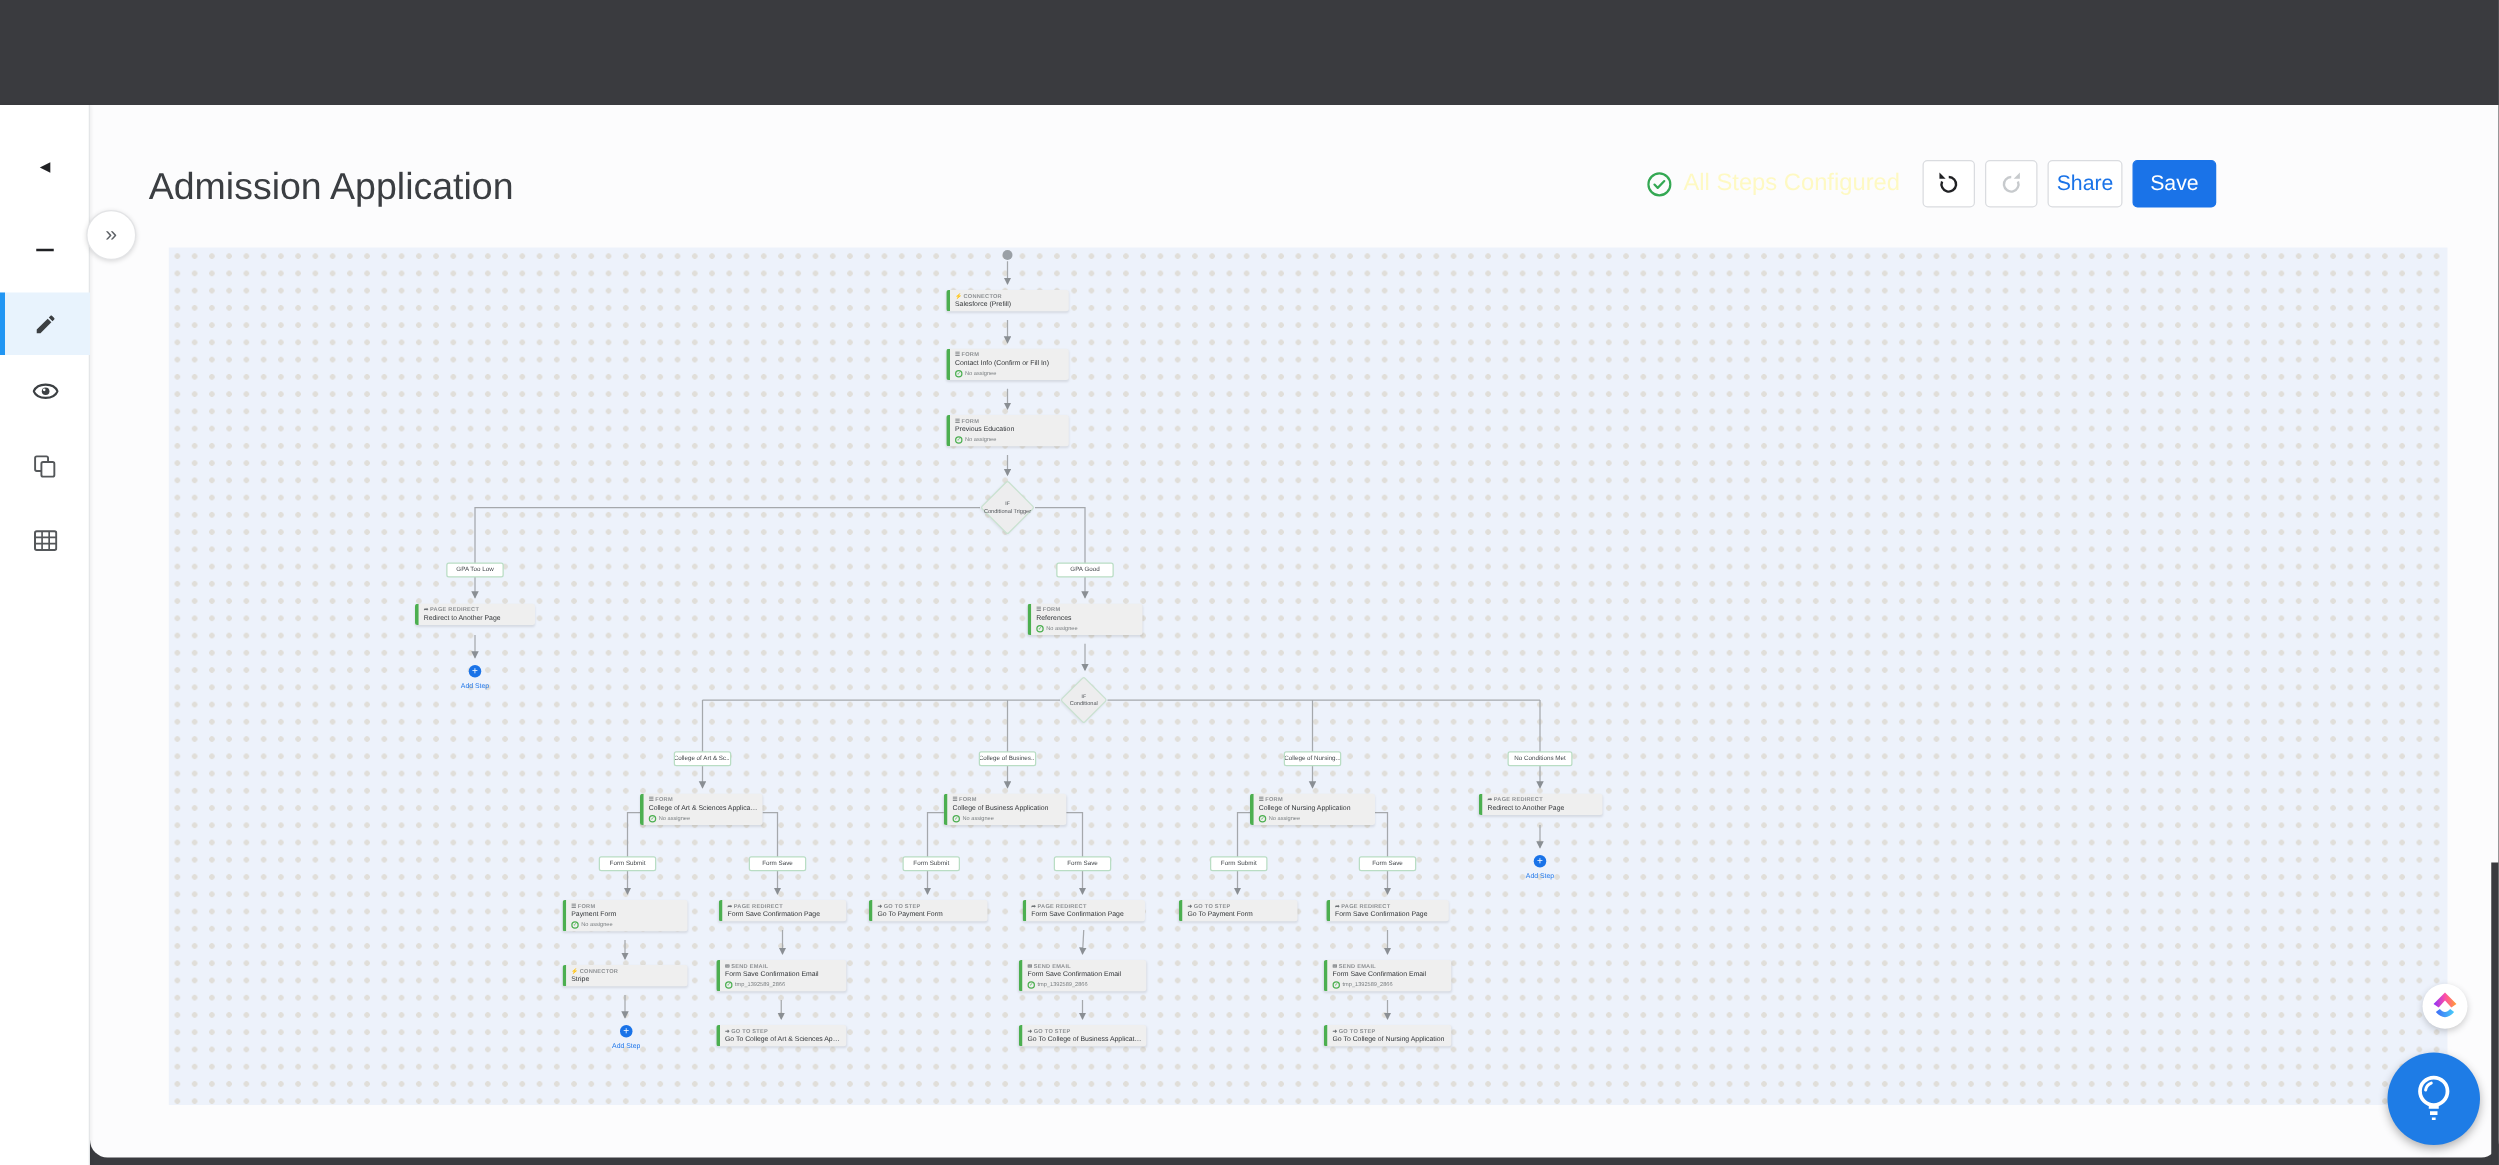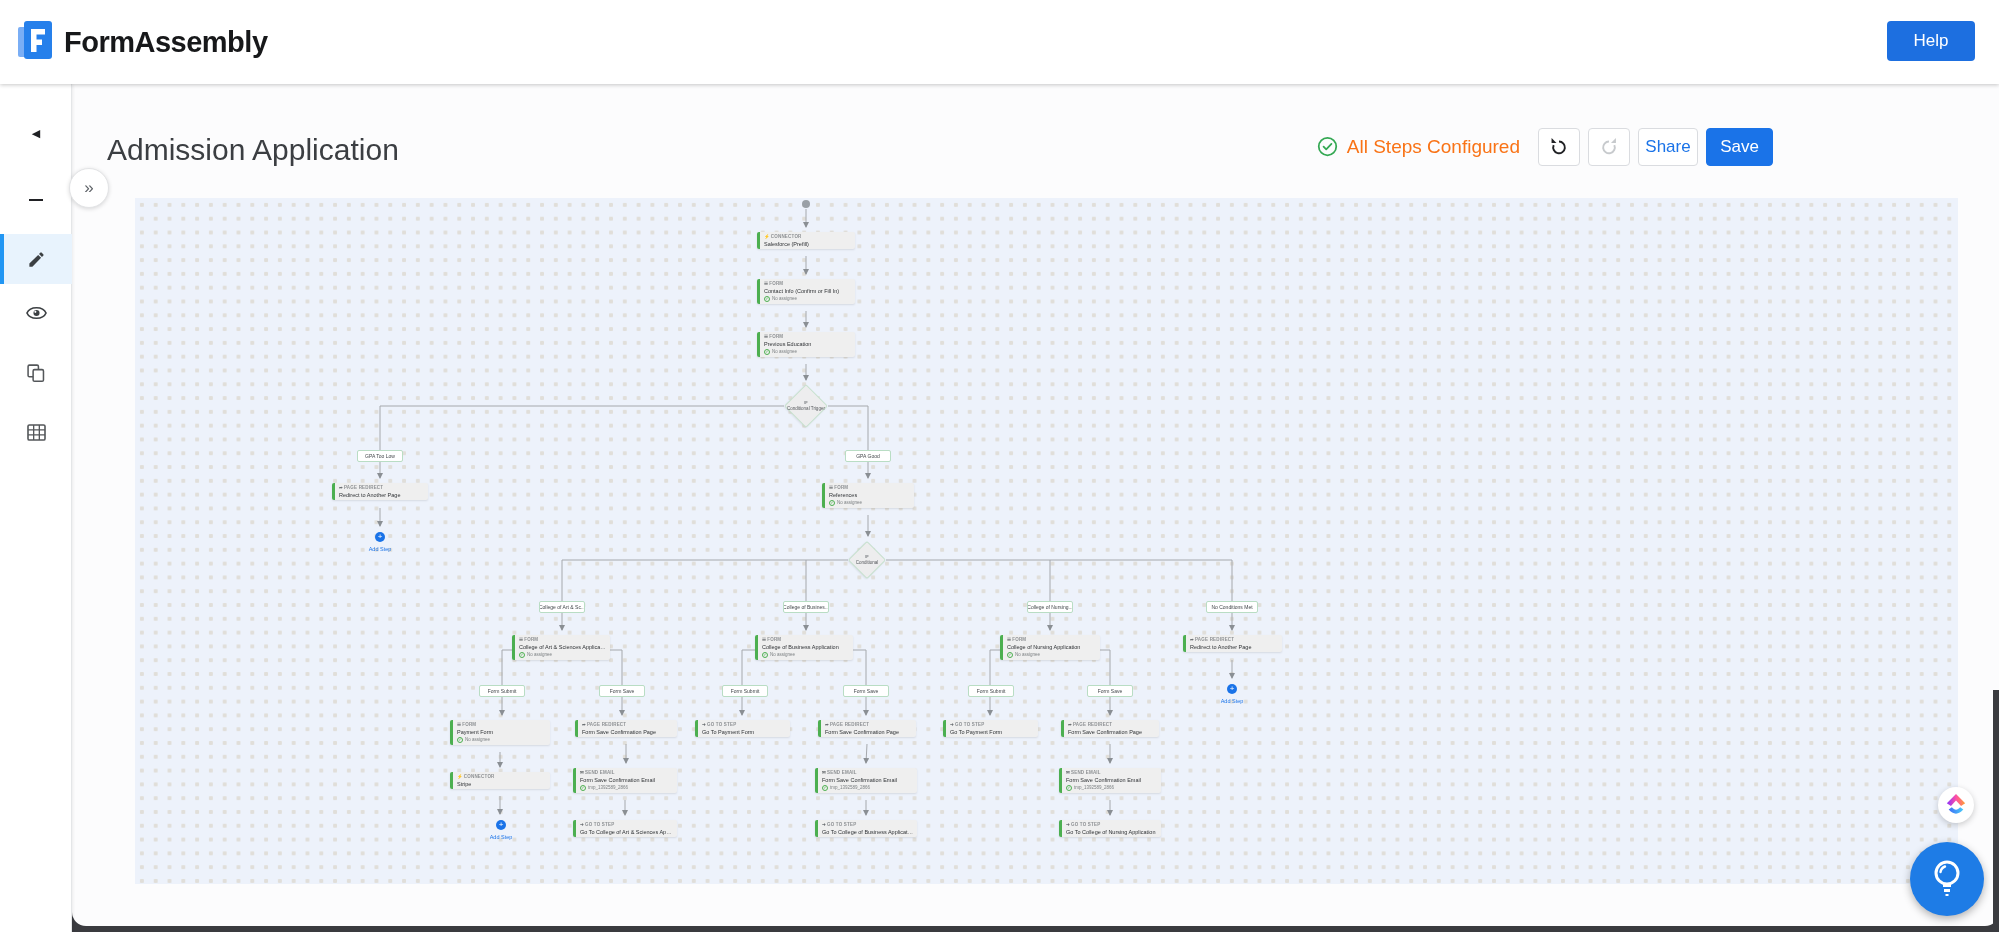--- a/index.html
+++ b/index.html
@@ -20,23 +20,23 @@
   .side-item { position:relative; width:72px; height:48px; display:flex; align-items:center; justify-content:center; cursor:pointer; }
   .side-item.active { background:#e8f3fd; }
   .side-item.active::before { content:""; position:absolute; left:0; top:0; width:4px; height:100%; background:#2196f3; }
   .expand-btn { position:absolute; left:69px; top:168px; width:40px; height:40px; background:#fff;
                 border:1px solid #e3e4e6; border-radius:50%; box-shadow:0 1px 4px rgba(0,0,0,.15);
                 display:flex; align-items:center; justify-content:center; font-size:17px; color:#5f6368; z-index:35; cursor:pointer; }
 
   
   .main { position:absolute; left:72px; top:84px; width:1927px; height:842px; background:#fcfcfd;
           border-radius:0 0 14px 14px; z-index:10; }
-  .page-title { position:absolute; left:107px; top:133px; font-size:30px; color:#3b3e42; z-index:12; }
+  .page-title { position:absolute; left:119px; top:133px; font-size:30px; color:#3b3e42; z-index:12; }
   .toolbar { position:absolute; top:128px; right:226px; height:38px; display:flex; align-items:center; gap:8px; z-index:12; }
-  .status { display:flex; align-items:flex-start; gap:9px; margin-right:10px; font-size:19px; color:#f97316; }
+  .status { display:flex; align-items:flex-end; gap:9px; margin-right:10px; font-size:19px; color:#fef9c3; }
   .tb-btn { height:38px; border-radius:4px; border:1px solid #dadce0; background:#fff; display:flex;
             align-items:center; justify-content:center; cursor:pointer; }
   .tb-icon-btn { width:42px; }
   .share-btn { width:60px; color:#1a73e8; font-size:17px; }
   .save-btn { width:67px; background:#1a73e8; border-color:#1a73e8; color:#fff; font-size:17px; }
 
   
   .canvas { position:absolute; left:135px; top:198px; width:1823px; height:686px;
             background-color:#edf2fb;
             background-image:radial-gradient(circle, rgba(209,198,176,.45) 2px, transparent 2.4px);
@@ -78,33 +78,20 @@
               border-radius:50%; box-shadow:0 3px 8px rgba(0,0,0,.3); display:flex; align-items:center;
               justify-content:center; z-index:46; cursor:pointer; }
 
   .right-edge { position:absolute; right:0; top:690px; width:6px; bottom:0; background:#3a3b3f; z-index:20; }
 </style>
 </head>
 <body>
 
 <div id="stage">
 
-  <div class="header">
-    <div class="brand-wrap">
-      <svg width="34" height="42" viewBox="0 0 34 42">
-        <rect x="0" y="6" width="13" height="30" rx="2" fill="#7aaef5"></rect>
-        <rect x="6" y="0" width="28" height="38" rx="3" fill="#2680eb"></rect>
-        <rect x="13" y="8" width="14" height="5.5" fill="#fff"></rect>
-        <rect x="13" y="8" width="5.5" height="23" fill="#fff"></rect>
-        <rect x="13" y="18.5" width="11" height="5.5" fill="#fff"></rect>
-      </svg>
-      <span class="brand-text">FormAssembly</span>
-    </div>
-    <button class="help-btn">Help</button>
-  </div>
 
   <div class="sidebar">
     <div class="side-item" style="margin-top:25px;">
       <span style="font-size:11px;color:#202124;">◀</span>
     </div>
     <div class="side-item" style="margin-top:19px;">
       <span style="display:block;width:14px;height:2.5px;background:#202124;"></span>
     </div>
     <div class="side-item active" style="margin-top:10px;height:50px;">
       <svg width="19" height="19" viewBox="0 0 24 24">

